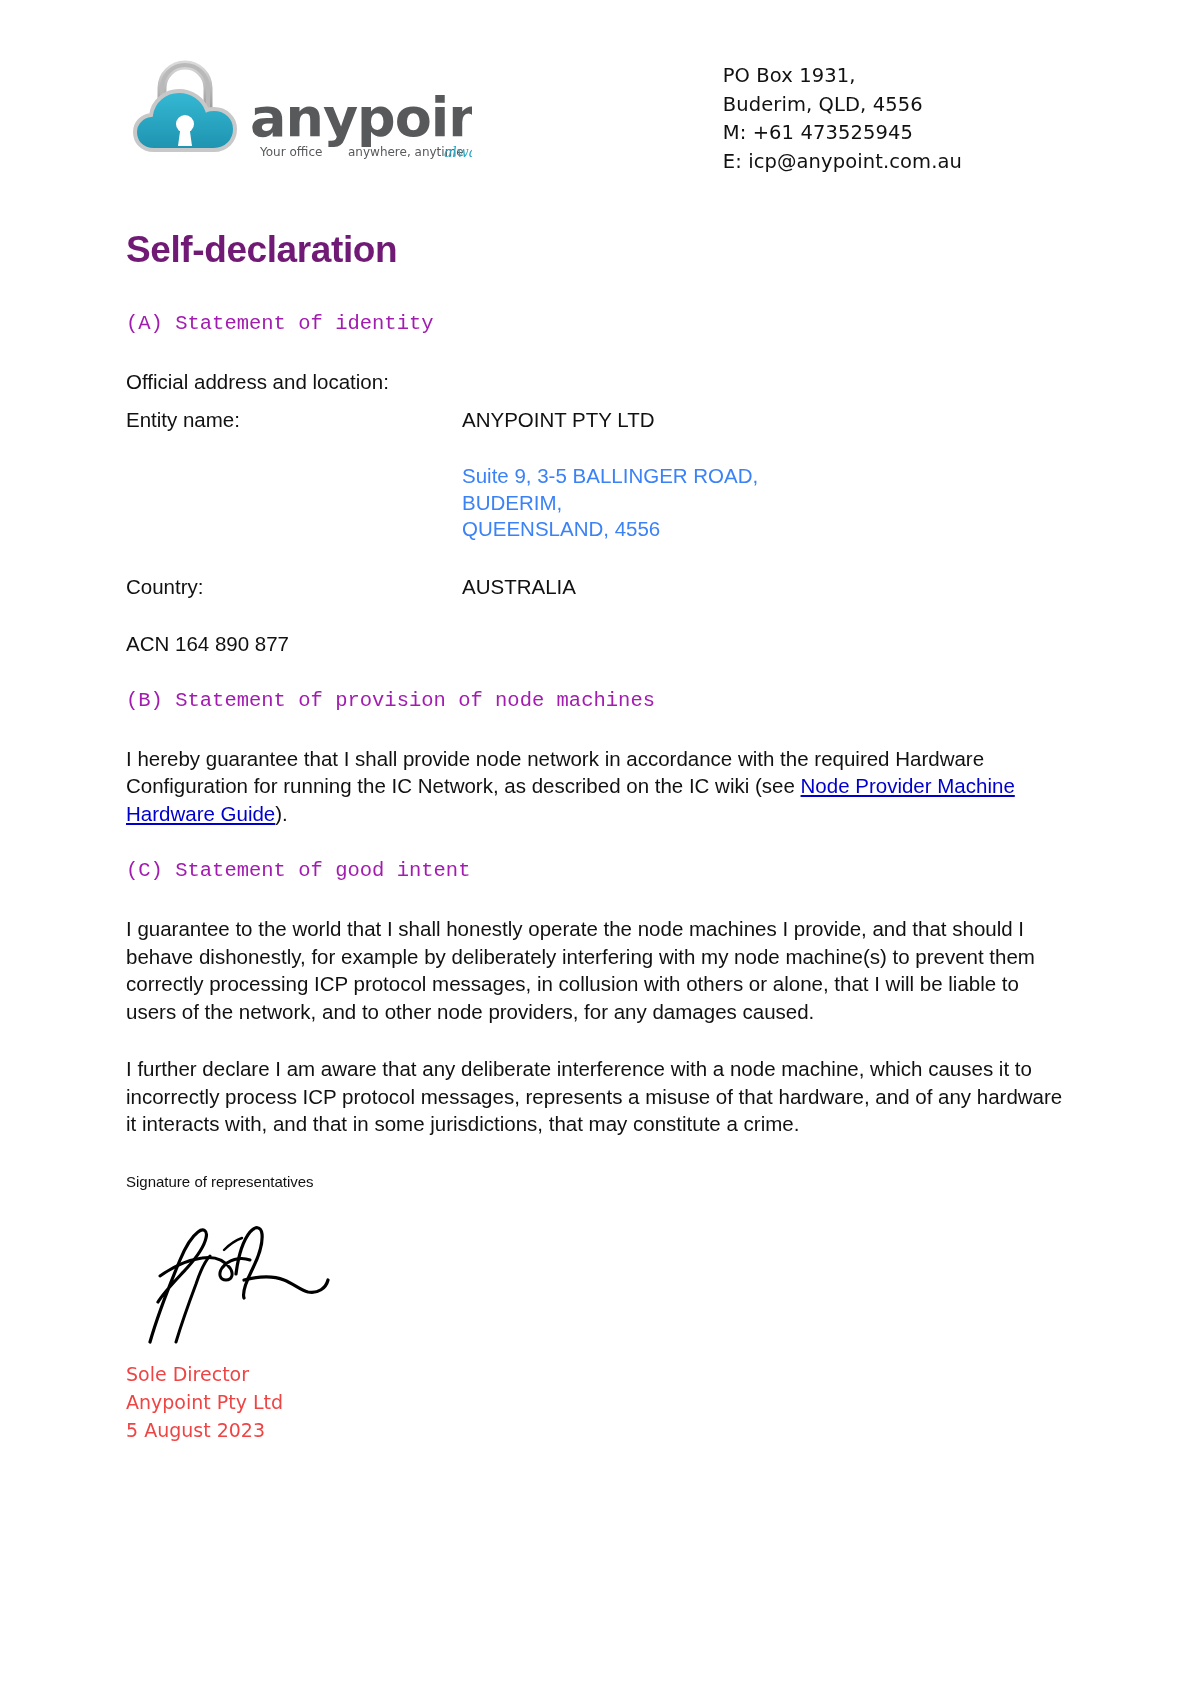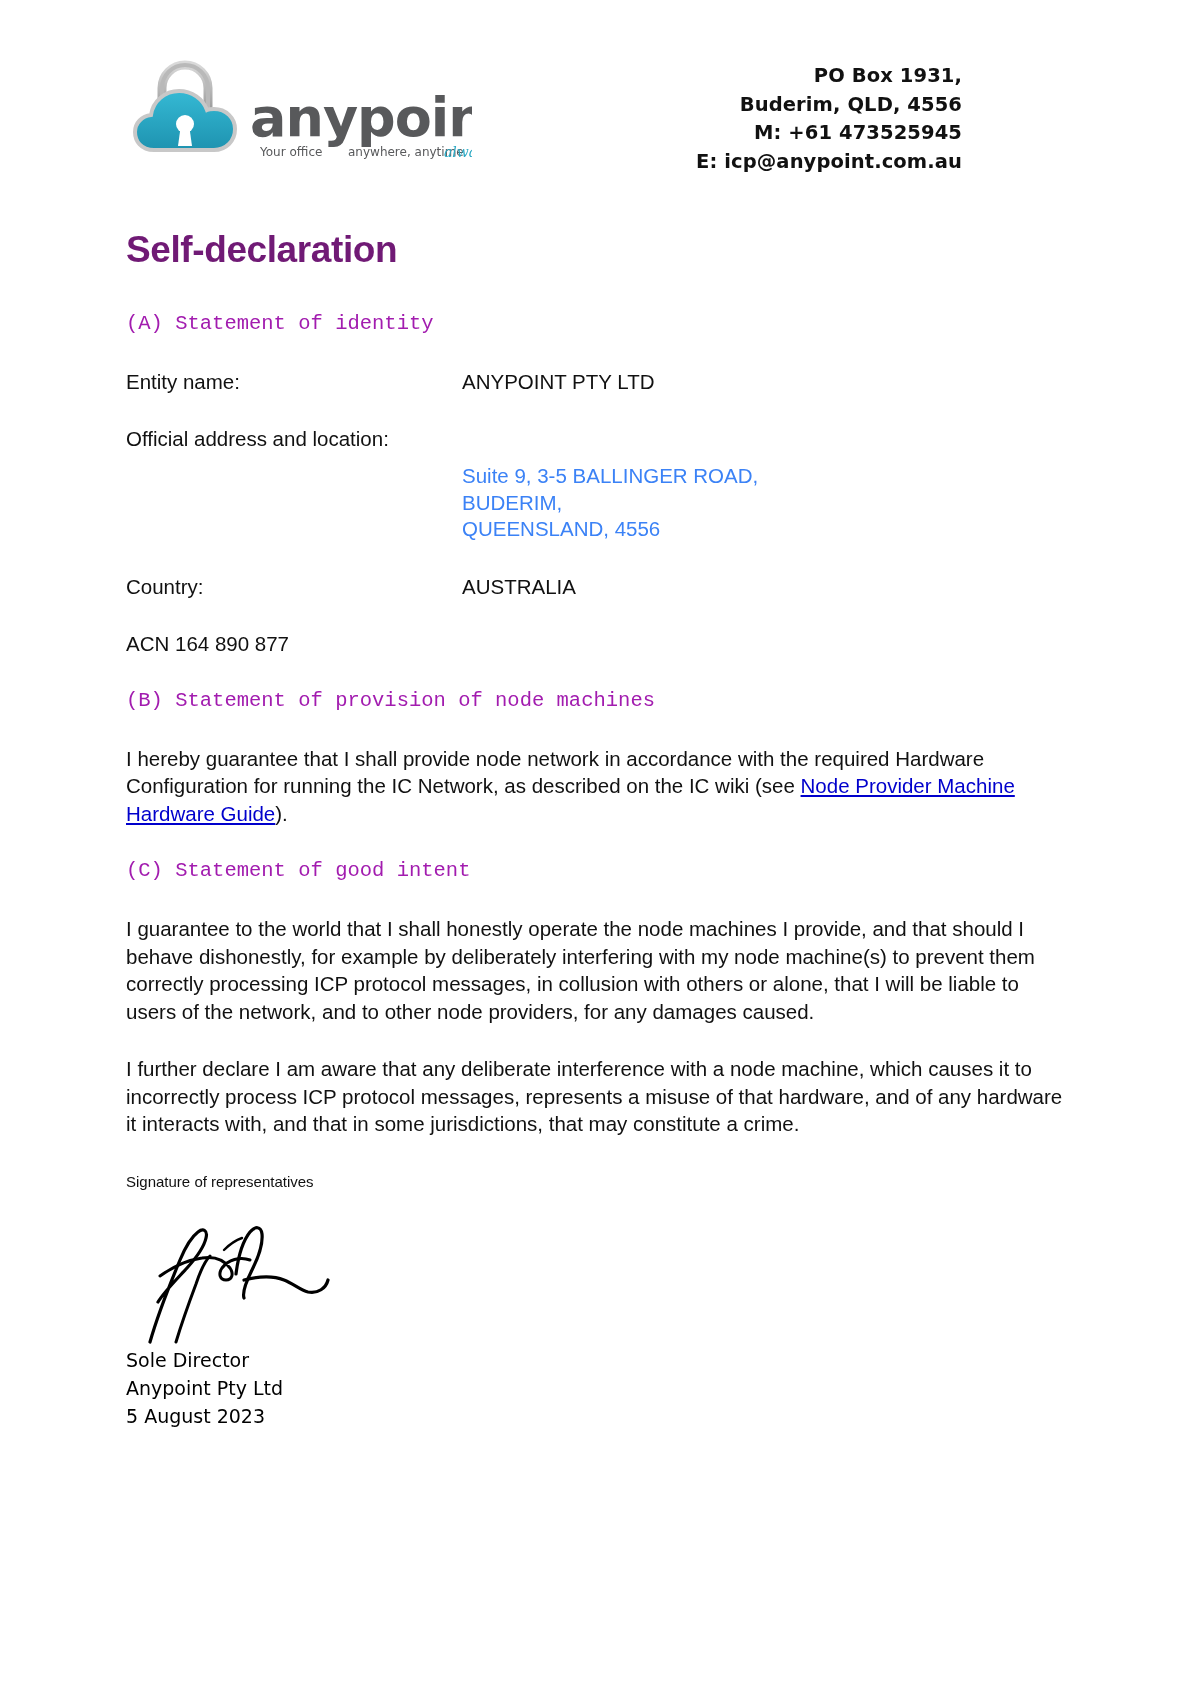--- a/index.html
+++ b/index.html
@@ -36,28 +36,27 @@
     top: 58px;
     width: 340px;
     height: 105px;
   }
   .logo-svg { display: block; }
 
   .contact-block {
     position: absolute;
     right: 238px;
     top: 62px;
-    text-align: right;
+    text-align: left;
     font-family: "DejaVu Sans", sans-serif;
     font-size: 19.5px;
     line-height: 28.5px;
     color: #111111;
     letter-spacing: 0.1px;
     white-space: nowrap;
-    font-weight: bold;
   }
   .contact-line { display: block; }
 
   
   .content {
     position: absolute;
     left: 126px;
     top: 228px;
     width: 948px;
   }
@@ -129,21 +128,22 @@
   .signature-area {
     margin: 18px 0 0 6px;
     height: 132px;
     width: 260px;
   }
 
   .signoff {
     font-family: "DejaVu Sans", sans-serif;
     font-size: 19px;
     line-height: 28px;
-    color: #000000;
+    color: #ef4444;
+    margin-top: 14px;
   }
   .signoff-line { display: block; }
 </style>
 </head>
 <body>
 
 <div class="page">
 
   <div class="header">
 
@@ -190,27 +190,27 @@
       <span class="contact-line">E: icp@anypoint.com.au</span>
     </div>
   </div>
 
   <div class="content">
 
     <h1 class="doc-title">Self-declaration</h1>
 
     <div class="section-heading">(A) Statement of identity</div>
 
+    <div class="field-row stacked">
+      <div class="field-label">Official address and location:</div>
+    </div>
+
     <div class="field-row">
       <div class="field-label">Entity name:</div>
       <div class="field-value">ANYPOINT PTY LTD</div>
-    </div>
-
-    <div class="field-row stacked">
-      <div class="field-label">Official address and location:</div>
     </div>
 
     <div class="address-block">
       <span class="address-line">Suite 9, 3-5 BALLINGER ROAD,</span>
       <span class="address-line">BUDERIM,</span>
       <span class="address-line">QUEENSLAND, 4556</span>
     </div>
 
     <div class="field-row">
       <div class="field-label">Country:</div>

